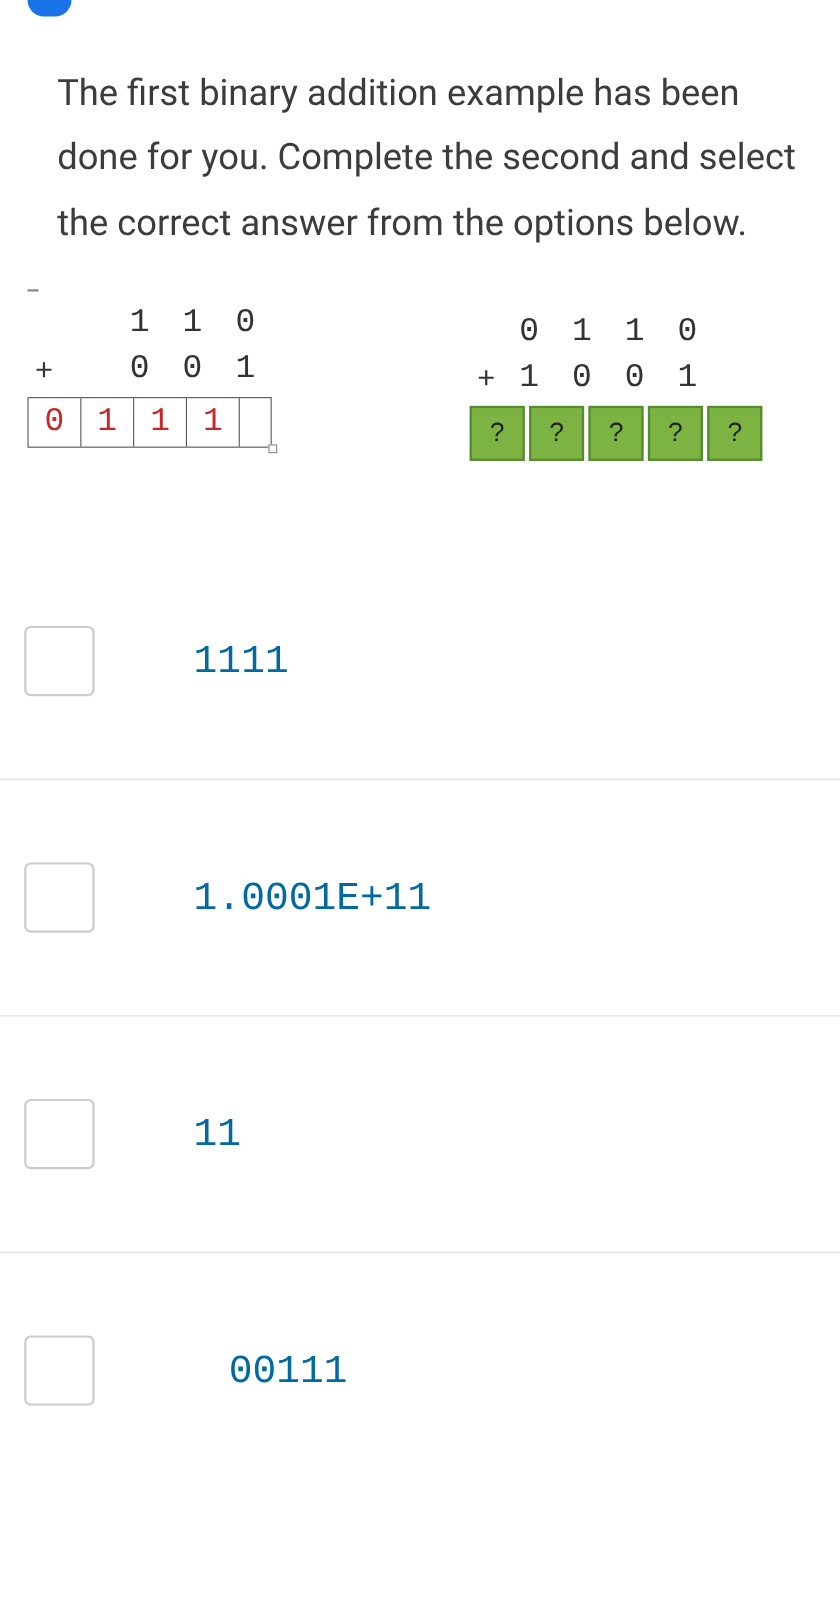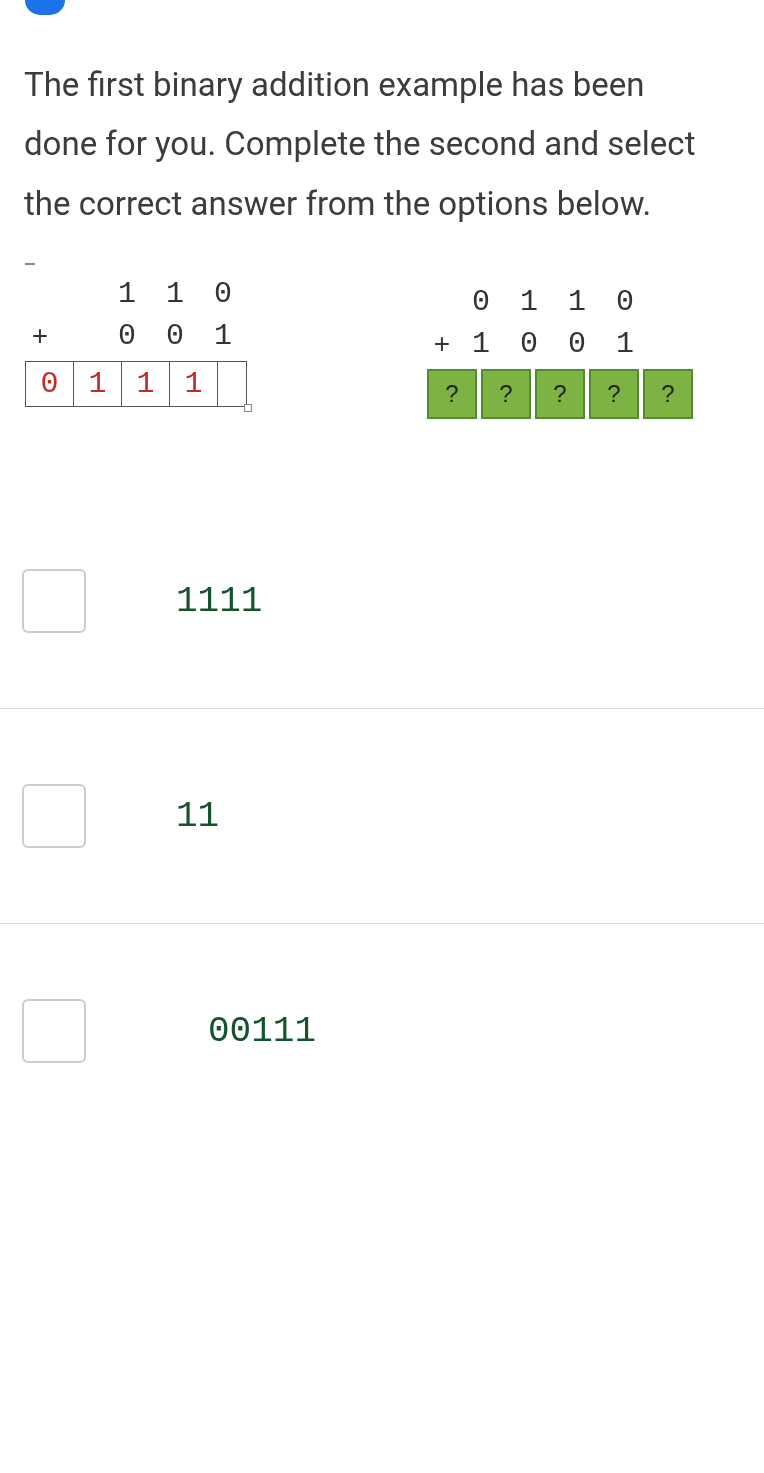--- a/index.html
+++ b/index.html
@@ -15,21 +15,21 @@
     width: 40px;
     height: 15px;
     background: #1a73e8;
     border-radius: 0 0 30px 30px;
     margin-left: 25px;
   }
   .question-text {
     font-size: 33px;
     line-height: 1.8;
     color: #3c3c3c;
-    padding: 40px 40px 30px 24px;
+    padding: 40px 40px 30px 52px;
     font-weight: 400;
   }
   .problems-row {
     display: flex;
     padding: 0 25px;
     gap: 180px;
     font-family: "Courier New", monospace;
     font-size: 30px;
     font-weight: 500;
   }
@@ -118,21 +118,21 @@
     height: 64px;
     border: 2px solid #ccc;
     border-radius: 6px;
     background: #fff;
     flex-shrink: 0;
   }
   .option-label {
     font-family: "Courier New", monospace;
     font-size: 36px;
     margin-left: 90px;
-    color: #14532d;
+    color: #0369a1;
   }
 </style>
 </head>
 <body>
 
 <div class="avatar-fragment"></div>
 
 <div class="question-text">The first binary addition example has been done for you. Complete the second and select the correct answer from the options below.</div>
 
 <div class="problems-row">
@@ -191,19 +191,23 @@
   </div>
 </div>
 
 <div class="options">
   <div class="option">
     <div class="checkbox"></div>
     <div class="option-label">1111</div>
   </div>
   <div class="option">
     <div class="checkbox"></div>
+    <div class="option-label">1.0001E+11</div>
+  </div>
+  <div class="option">
+    <div class="checkbox"></div>
     <div class="option-label">11</div>
   </div>
   <div class="option" style="border-bottom:none; padding-bottom:0;gap:32px;">
     <div class="checkbox"></div>
     <div class="option-label">00111</div>
   </div>
 </div>
 
 </body></html>

